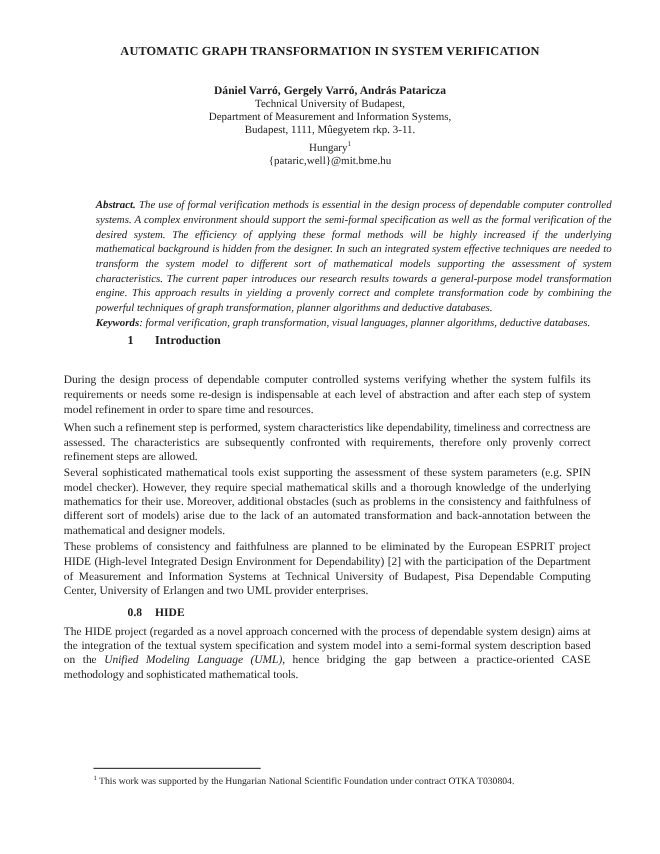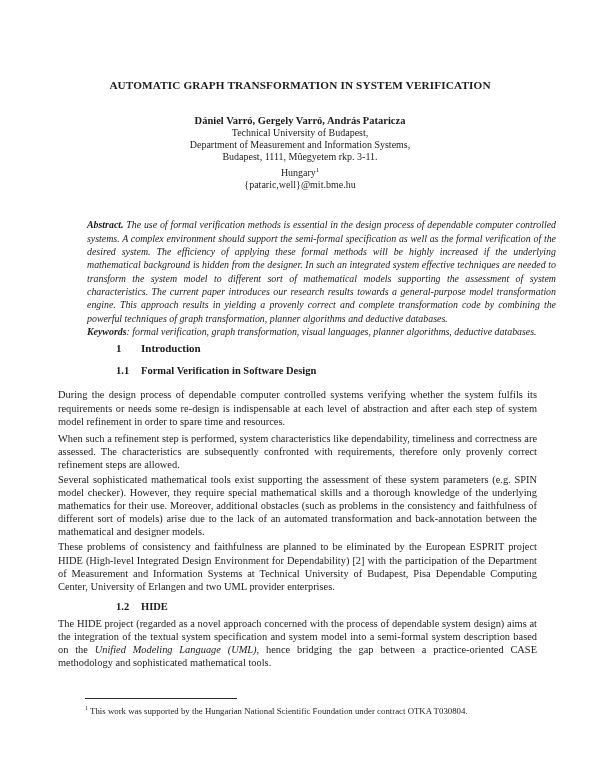--- a/index.html
+++ b/index.html
@@ -1,21 +1,21 @@
 <!DOCTYPE html>
 <html><head>
 <meta charset="utf-8">
 <style>
   html, body { margin: 0; padding: 0; background: #ffffff; }
   .page {
     position: relative;
     width: 600px;
     height: 718px;
     box-sizing: border-box;
-    padding-top: 78px;
+    padding-top: 40px;
     margin: 0;
     background: #ffffff;
     font-family: "Liberation Serif", "DejaVu Serif", serif;
     color: #1b1b1b;
     overflow: hidden;
   }
   .title {
     margin: 0 40px;
     text-align: center;
     font-weight: 700;
@@ -54,21 +54,21 @@
   .lvl1 { font-size: 11px; margin-top: 4px; }
   .lvl2 { font-size: 10.5px; }
   #sec11 { margin-top: 9px; }
   #sec12 { margin-top: 7px; }
   .para {
     margin: 4px 63px 0 58px;
     text-align: justify;
     font-size: 10.4px;
     line-height: 13.1px;
   }
-  #p1 { margin-top: 11px; }
+  #p1 { margin-top: 22px; }
   #p3 { margin-top: 2px; }
   #p4 { margin-top: 2px; }
   .footnote {
     position: absolute;
     left: 85px;
     top: 698px;
     width: 440px;
     font-size: 8.8px;
     line-height: 11px;
   }
@@ -101,31 +101,30 @@
   <div class="abstract-block">
     <div>
       <span class="b">Abstract.</span>
       <span>The use of formal verification methods is essential in the design process of dependable computer controlled systems. A complex environment should support the semi-formal specification as well as the formal verification of the desired system. The efficiency of applying these formal methods will be highly increased if the underlying mathematical background is hidden from the designer. In such an integrated system effective techniques are needed to transform the system model to different sort of mathematical models supporting the assessment of system characteristics. The current paper introduces our research results towards a general-purpose model transformation engine. This approach results in yielding a provenly correct and complete transformation code by combining the powerful techniques of graph transformation, planner algorithms and deductive databases.</span>
     </div>
     <div><span class="b">Keywords</span><span>: formal verification, graph transformation, visual languages, planner algorithms, deductive databases.</span></div>
   </div>
 
   <div class="sec-head lvl1" id="sec1"><span class="num">1</span><span>Introduction</span></div>
 
-  <div class="sec-head lvl2" id="sec11"><span class="num">1.1</span><span>Formal Verification in Software Design</span></div>
 
   <div class="para" id="p1">During the design process of dependable computer controlled systems verifying whether the system fulfils its requirements or needs some re-design is indispensable at each level of abstraction and after each step of system model refinement in order to spare time and resources.</div>
 
   <div class="para" id="p2">When such a refinement step is performed, system characteristics like dependability, timeliness and correctness are assessed. The characteristics are subsequently confronted with requirements, therefore only provenly correct refinement steps are allowed.</div>
 
   <div class="para" id="p3">Several sophisticated mathematical tools exist supporting the assessment of these system parameters (e.g. SPIN model checker). However, they require special mathematical skills and a thorough knowledge of the underlying mathematics for their use.  Moreover, additional obstacles (such as problems in the consistency and faithfulness of different sort of models) arise due to the lack of an automated transformation and back-annotation between the mathematical and designer models.</div>
 
   <div class="para" id="p4">These problems of consistency and faithfulness are planned to be eliminated by the European ESPRIT project HIDE (High-level Integrated Design Environment for Dependability) [2] with the participation of the Department of Measurement and Information Systems at Technical University of Budapest, Pisa Dependable Computing Center, University of Erlangen and two UML provider enterprises.</div>
 
-  <div class="sec-head lvl2" id="sec12"><span class="num">1.2</span><span>HIDE</span></div>
+  <div class="sec-head lvl2" id="sec12"><span class="num">0.8</span><span>HIDE</span></div>
 
   <div class="para" id="p5"><span>The HIDE project (regarded as a novel approach concerned with the process of dependable system design) aims at the integration of the textual system specification and system model into a semi-formal system description based on the </span><em class="uml">Unified Modeling Language (UML)</em><span>, hence bridging the gap between a practice-oriented CASE methodology and sophisticated mathematical tools.</span></div>
 
   <div class="footnote">
     <div class="footnote-rule"></div>
     <div><sup>1</sup>
       <span>This work was supported by the Hungarian National Scientific Foundation under contract OTKA T030804.</span></div>
   </div>
 
 </div>

